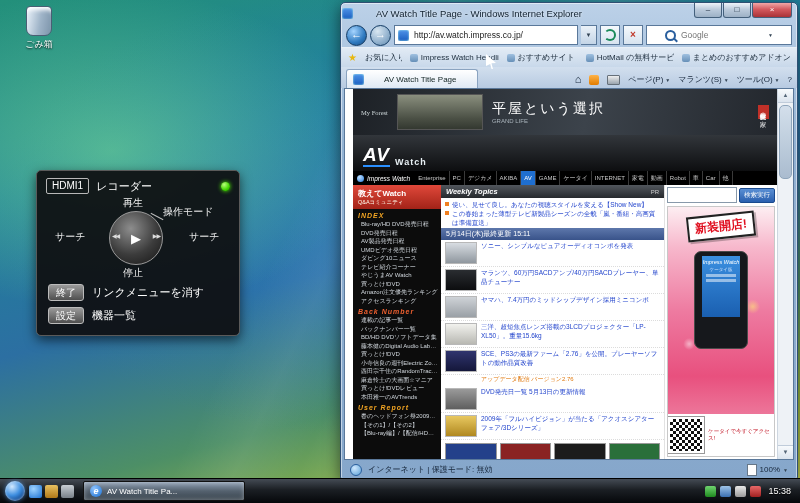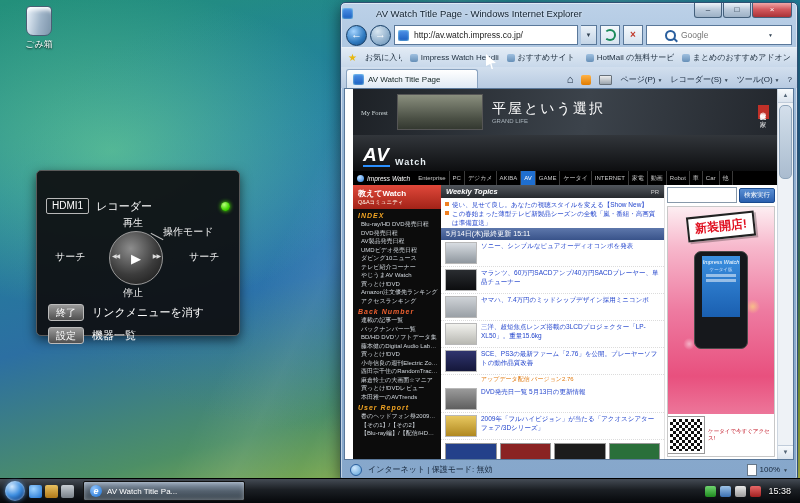--- a/index.html
+++ b/index.html
@@ -21,21 +21,21 @@
        background:linear-gradient(100deg,#eaf2fa,#9fb4c8 55%,#7c94aa);box-shadow:inset 0 6px 4px -3px #fff;}
 
   .cursor{position:absolute;left:486px;top:54px;width:10px;height:15px;background:#fff;
        clip-path:polygon(0 0,100% 60%,55% 62%,70% 100%,55% 100%,42% 66%,0 80%);
        filter:drop-shadow(0 0 1px #000);z-index:99;}
 
   
   .hdmi{position:absolute;left:36px;top:170px;width:202px;height:164px;z-index:3;color:#fff;
         background:rgba(14,14,16,.93);border:1px solid #5a5a5a;border-radius:5px;
         box-shadow:0 4px 12px rgba(0,0,0,.6);}
-  .h-head{display:flex;align-items:center;gap:7px;padding:7px 9px 2px;margin-top:20px;}
+  .h-head{display:flex;align-items:center;gap:7px;padding:7px 9px 2px;}
   .h-chip{border:1px solid #b8b8b8;border-radius:2px;padding:0 5px;font-size:10px;line-height:14px;}
   .h-dev{font-size:11px;}
   .h-dot{margin-left:auto;width:9px;height:9px;border-radius:50%;
          background:radial-gradient(circle at 35% 30%,#b7ff7a,#41d400 60%,#1f8a00);box-shadow:0 0 4px #5f0;}
   .h-pad{position:relative;height:84px;}
   .lbl{position:absolute;font-size:10px;color:#eee;}
   .play-lbl{left:86px;top:0;}
   .mode-lbl{left:126px;top:9px;}
   .mode-line{position:absolute;left:113px;top:20px;width:14px;height:1px;background:#bbb;transform:rotate(28deg);}
   .sl{left:18px;top:34px;}
@@ -91,21 +91,21 @@
 
   .favbar{height:19px;background:linear-gradient(#e2ebf5,#c8d8ea);border-top:1px solid rgba(255,255,255,.6);
         display:flex;align-items:center;gap:8px;padding:0 7px;font-size:8px;color:#1c2c3c;flex:none;}
   .star{color:#e8b80f;font-size:10px;line-height:1;}
   .favitem{display:flex;align-items:center;gap:3px;white-space:nowrap;overflow:hidden;}
   .favico{width:8px;height:8px;border-radius:2px;background:linear-gradient(#9fc0e0,#6790b8);flex:none;}
 
   .tabrow{height:21px;background:linear-gradient(#d2dfee,#b7cae1);display:flex;align-items:flex-end;
         padding:0 5px;flex:none;}
   .tab{height:18px;min-width:118px;background:linear-gradient(#ffffff,#dfe9f4);border:1px solid #8aa3c0;
-        border-bottom:none;border-radius:3px 3px 0 0;display:flex;align-items:center;gap:4px;padding:0 6px;
+        border-bottom:none;border-radius:3px 3px 0 0;display:flex;align-items:center;gap:20px;padding:0 6px;
         font-size:8px;color:#122;}
   .cmd{margin-left:auto;display:flex;align-items:center;gap:8px;font-size:8px;color:#16263a;padding-bottom:3px;}
   .home{font-size:11px;line-height:1;}
   .feed{width:10px;height:10px;border-radius:2px;background:linear-gradient(#ffb347,#e07b00);}
   .printer{width:11px;height:8px;border:1px solid #66707a;border-radius:1px;
         background:linear-gradient(#eee,#9aa4ae);}
   .cmditem{display:flex;align-items:center;gap:2px;white-space:nowrap;}
   .dtri{font-size:5px;color:#345;}
 
   .viewport{flex:1;display:flex;overflow:hidden;margin:0 3px;background:#fff;border:1px solid #5a789a;}
@@ -335,21 +335,21 @@
       </span>
       <span class="cmd">
         <span class="home">⌂</span>
         <span class="feed"></span>
         <span class="printer"></span>
         <span class="cmditem">
           <span>ページ(P)</span>
           <span class="dtri">▼</span>
         </span>
         <span class="cmditem">
-          <span>レコーダー(S)</span>
+          <span>マランツ(S)</span>
           <span class="dtri">▼</span>
         </span>
         <span class="cmditem">
           <span>ツール(O)</span>
           <span class="dtri">▼</span>
         </span>
         <span>?</span>
       </span>
     </div>
 

